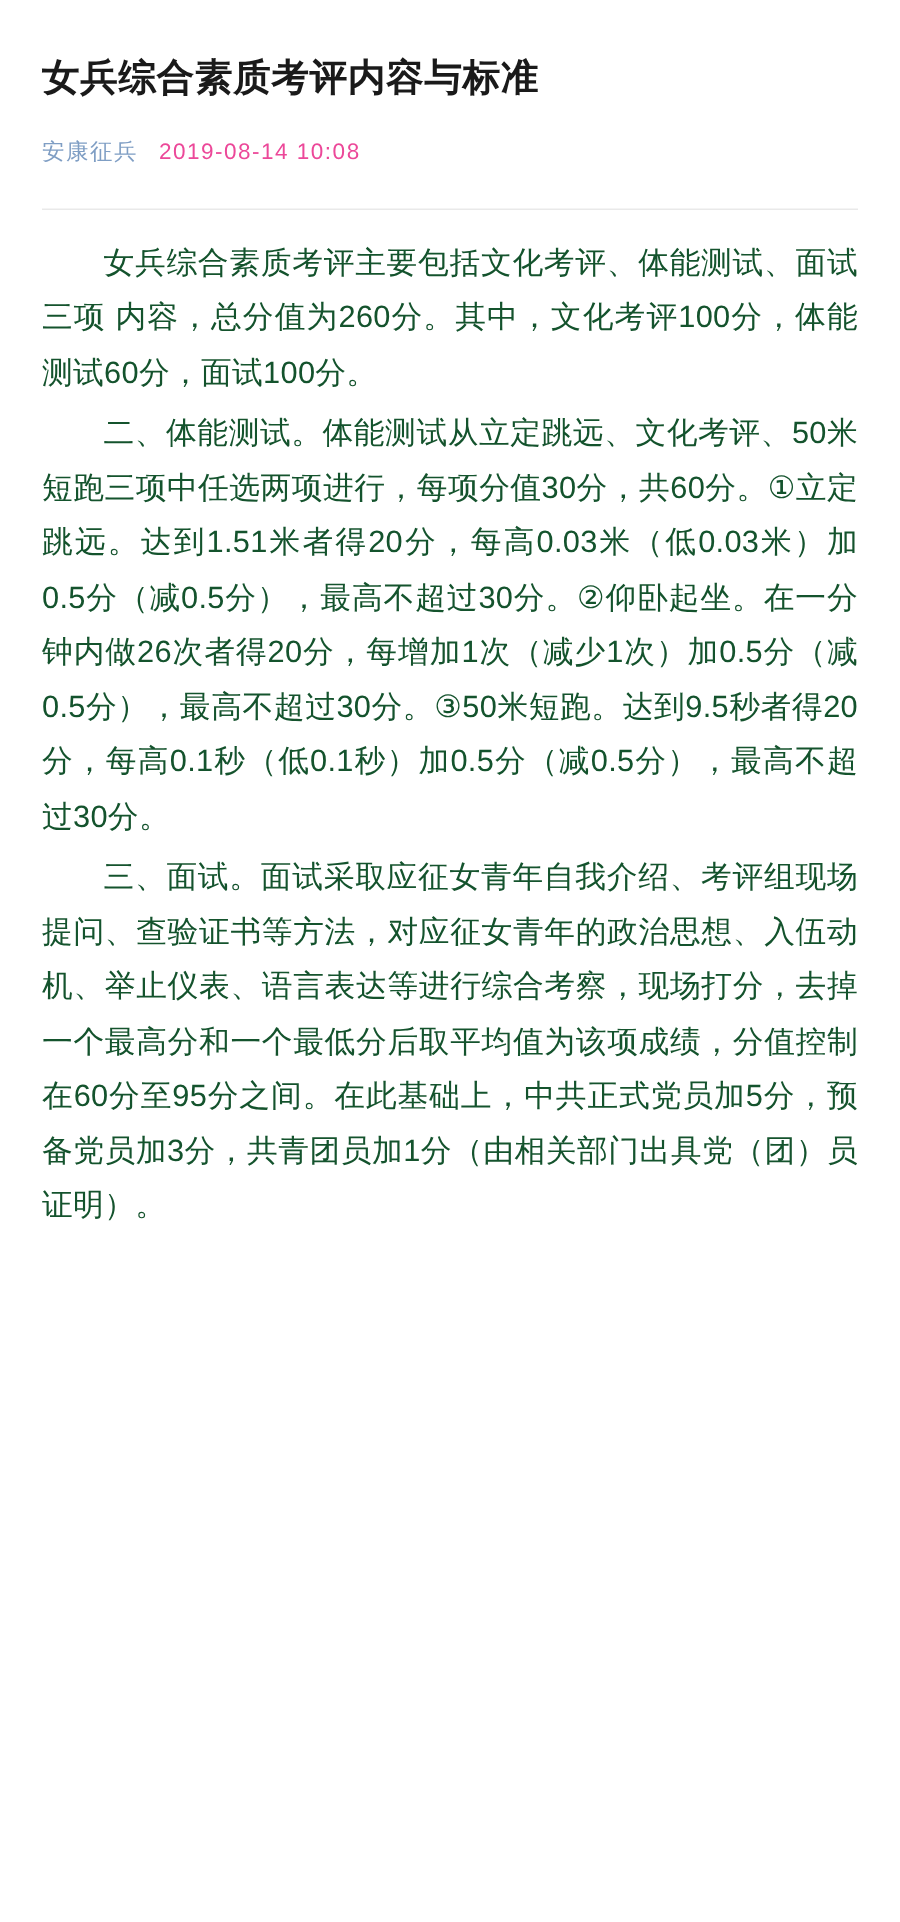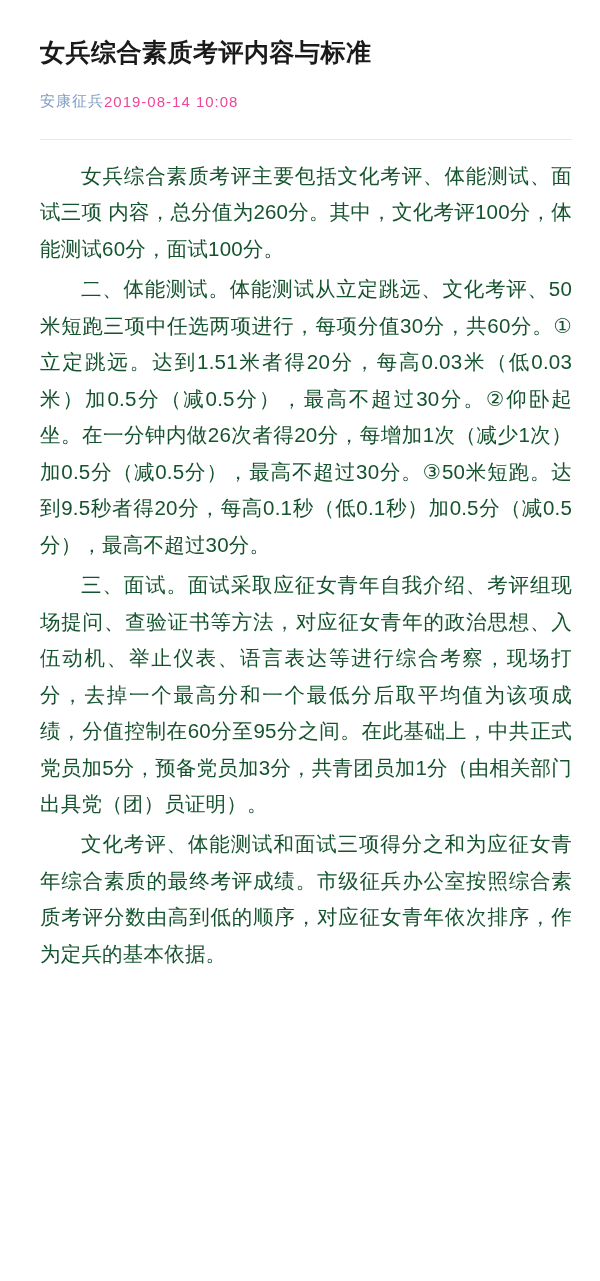--- a/index.html
+++ b/index.html
@@ -10,33 +10,34 @@
   body {
     width: 600px;
     min-height: 1281px;
     font-family: "Liberation Sans", "DejaVu Sans", sans-serif;
     color: #2b2b2b;
     -webkit-font-smoothing: antialiased;
   }
   .page {
     width: 600px;
     box-sizing: border-box;
-    padding: 30px 28px 24px 40px;
+    padding: 30px 28px 24px 28px;
   }
   .article-title {
     font-size: 25px;
     line-height: 1.35;
     font-weight: 700;
     color: #1a1a1a;
     letter-spacing: 0.5px;
     margin: 6px 0 22px 0;
   }
   .meta-row {
     display: flex;
     align-items: center;
+    gap: 14px;
     margin-bottom: 28px;
   }
   .meta-author {
     font-size: 15px;
     color: #7f9ec4;
     letter-spacing: 1px;
   }
   .meta-date {
     font-size: 15px;
     color: #ec4899;
@@ -72,16 +73,15 @@
     <span class="meta-author">安康征兵</span>
     <span class="meta-date">2019-08-14 10:08</span>
   </div>
 
   <hr class="divider">
 
   <div class="body-text" id="article-body">
       <p>女兵综合素质考评主要包括文化考评、体能测试、面试三项 内容，总分值为260分。其中，文化考评100分，体能测试60分，面试100分。</p>
       <p>二、体能测试。体能测试从立定跳远、文化考评、50米短跑三项中任选两项进行，每项分值30分，共60分。①立定跳远。达到1.51米者得20分，每高0.03米（低0.03米）加0.5分（减0.5分），最高不超过30分。②仰卧起坐。在一分钟内做26次者得20分，每增加1次（减少1次）加0.5分（减0.5分），最高不超过30分。③50米短跑。达到9.5秒者得20分，每高0.1秒（低0.1秒）加0.5分（减0.5分），最高不超过30分。</p>
       <p>三、面试。面试采取应征女青年自我介绍、考评组现场提问、查验证书等方法，对应征女青年的政治思想、入伍动机、举止仪表、语言表达等进行综合考察，现场打分，去掉一个最高分和一个最低分后取平均值为该项成绩，分值控制在60分至95分之间。在此基础上，中共正式党员加5分，预备党员加3分，共青团员加1分（由相关部门出具党（团）员证明）。</p>
-      <p>文化考评、体能测试和面试三项得分之和为应征女青年综合素质的最终考评成绩。市级征兵办公室按照综合素质考评分数由高到低的顺序，对应征女青年依次排序，作为定兵的基本依据。</p>
     </div>
 
 </div>
 
 </body></html>

